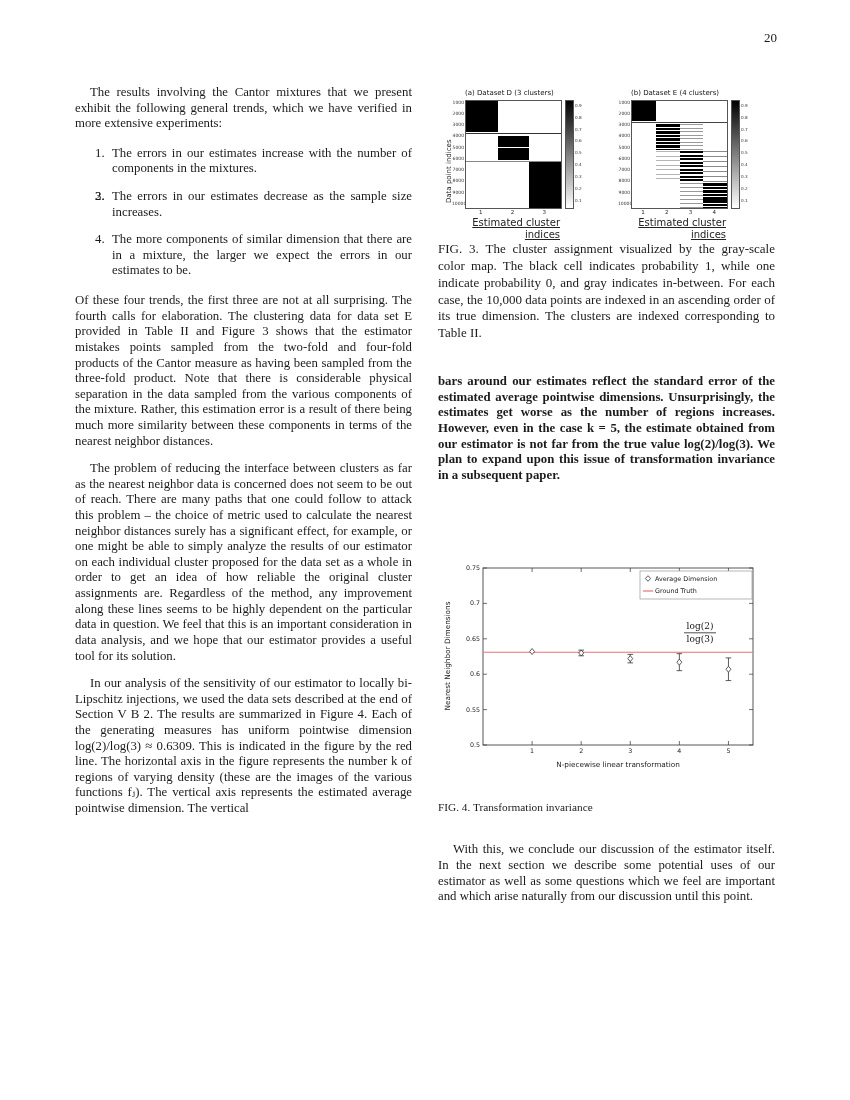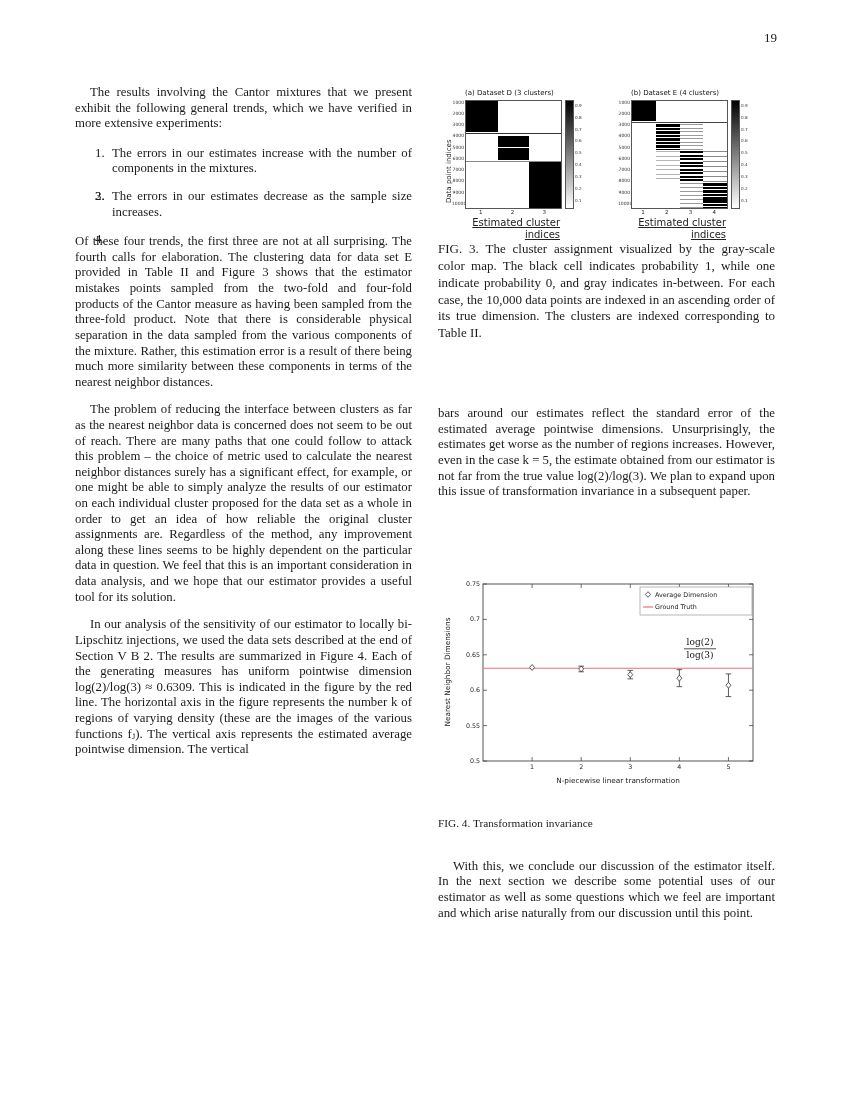--- a/index.html
+++ b/index.html
@@ -50,54 +50,55 @@
   .pb .bline1{left:0;top:20%;width:100%;height:1px;background:#444;}
   .pb .b2{left:25%;top:21.5%;width:25%;height:25%;background:repeating-linear-gradient(180deg,#000 0 2.5px,#fff 2.5px 3.5px);}
   .pb .b2g{left:50%;top:21.5%;width:25%;height:25%;background:repeating-linear-gradient(180deg,#9a9a9a 0 1px,#fff 1px 3.5px);}
   .pb .b3{left:50%;top:47.5%;width:25%;height:29%;background:repeating-linear-gradient(180deg,#000 0 2px,#fff 2px 3.5px);}
   .pb .b3l{left:25%;top:47.5%;width:25%;height:29%;background:repeating-linear-gradient(180deg,#b5b5b5 0 1px,#fff 1px 4.5px);}
   .pb .b3r{left:75%;top:47.5%;width:25%;height:29%;background:repeating-linear-gradient(180deg,#8a8a8a 0 1px,#fff 1px 5px);}
   .pb .b4{left:75%;top:77.5%;width:25%;height:22.5%;background:repeating-linear-gradient(180deg,#000 0 2.5px,#fff 2.5px 3.5px);}
   .pb .b4g{left:50%;top:77.5%;width:25%;height:22.5%;background:repeating-linear-gradient(180deg,#999 0 1px,#fff 1px 4px);}
 
   .fig-caption{font-size:13px;line-height:1.3;text-align:justify;}
-  .rc-para1{margin-top:64px;}
+  .rc-para1{margin-top:32px;font-weight:bold;}
 
   
   .fig4{position:relative;width:338px;height:215px;margin-top:76px;}
   .fig4 svg{position:absolute;left:0;top:0;}
   svg text{font-family:"DejaVu Sans",sans-serif;fill:#222;}
   svg text.frac{font-family:"DejaVu Serif",serif;fill:#111;}
   .fig4-caption{text-align:left;font-size:11.3px;margin-top:26px;}
   .rc-para2{margin-top:28px;}
 </style>
 </head>
 <body>
 
 <div class="page">
 
-  <div class="pageno">19</div>
+  <div class="pageno">20</div>
 
   <div class="col col-left">
     <div class="para ind">The results involving the Cantor mixtures that we present exhibit the following general trends, which we have verified in more extensive experiments:</div>
 
     <div class="list-wrap">
       <div class="li">
         <span class="num">1.</span>
         <span>The errors in our estimates increase with the number of components in the mixtures.</span>
       </div>
       <div class="li">
         <span class="num">2.</span>
       </div>
       <div class="li">
         <span class="num">3.</span>
         <span>The errors in our estimates decrease as the sample size increases.</span>
       </div>
       <div class="li">
         <span class="num">4.</span>
+        <span>The more components of similar dimension that there are in a mixture, the larger we expect the errors in our estimates to be.</span>
       </div>
     </div>
 
     <div class="para">Of these four trends, the first three are not at all surprising. The fourth calls for elaboration. The clustering data for data set E provided in Table II and Figure 3 shows that the estimator mistakes points sampled from the two-fold and four-fold products of the Cantor measure as having been sampled from the three-fold product. Note that there is considerable physical separation in the data sampled from the various components of the mixture. Rather, this estimation error is a result of there being much more similarity between these components in terms of the nearest neighbor distances.</div>
     <div class="para ind">The problem of reducing the interface between clusters as far as the nearest neighbor data is concerned does not seem to be out of reach. There are many paths that one could follow to attack this problem – the choice of metric used to calculate the nearest neighbor distances surely has a significant effect, for example, or one might be able to simply analyze the results of our estimator on each individual cluster proposed for the data set as a whole in order to get an idea of how reliable the original cluster assignments are. Regardless of the method, any improvement along these lines seems to be highly dependent on the particular data in question. We feel that this is an important consideration in data analysis, and we hope that our estimator provides a useful tool for its solution.</div>
     <div class="para ind">In our analysis of the sensitivity of our estimator to locally bi-Lipschitz injections, we used the data sets described at the end of Section V B 2. The results are summarized in Figure 4. Each of the generating measures has uniform pointwise dimension log(2)/log(3) ≈ 0.6309. This is indicated in the figure by the red line. The horizontal axis in the figure represents the number k of regions of varying density (these are the images of the various functions fⱼ). The vertical axis represents the estimated average pointwise dimension. The vertical</div>
   </div>
 
   <div class="col col-right">
 

